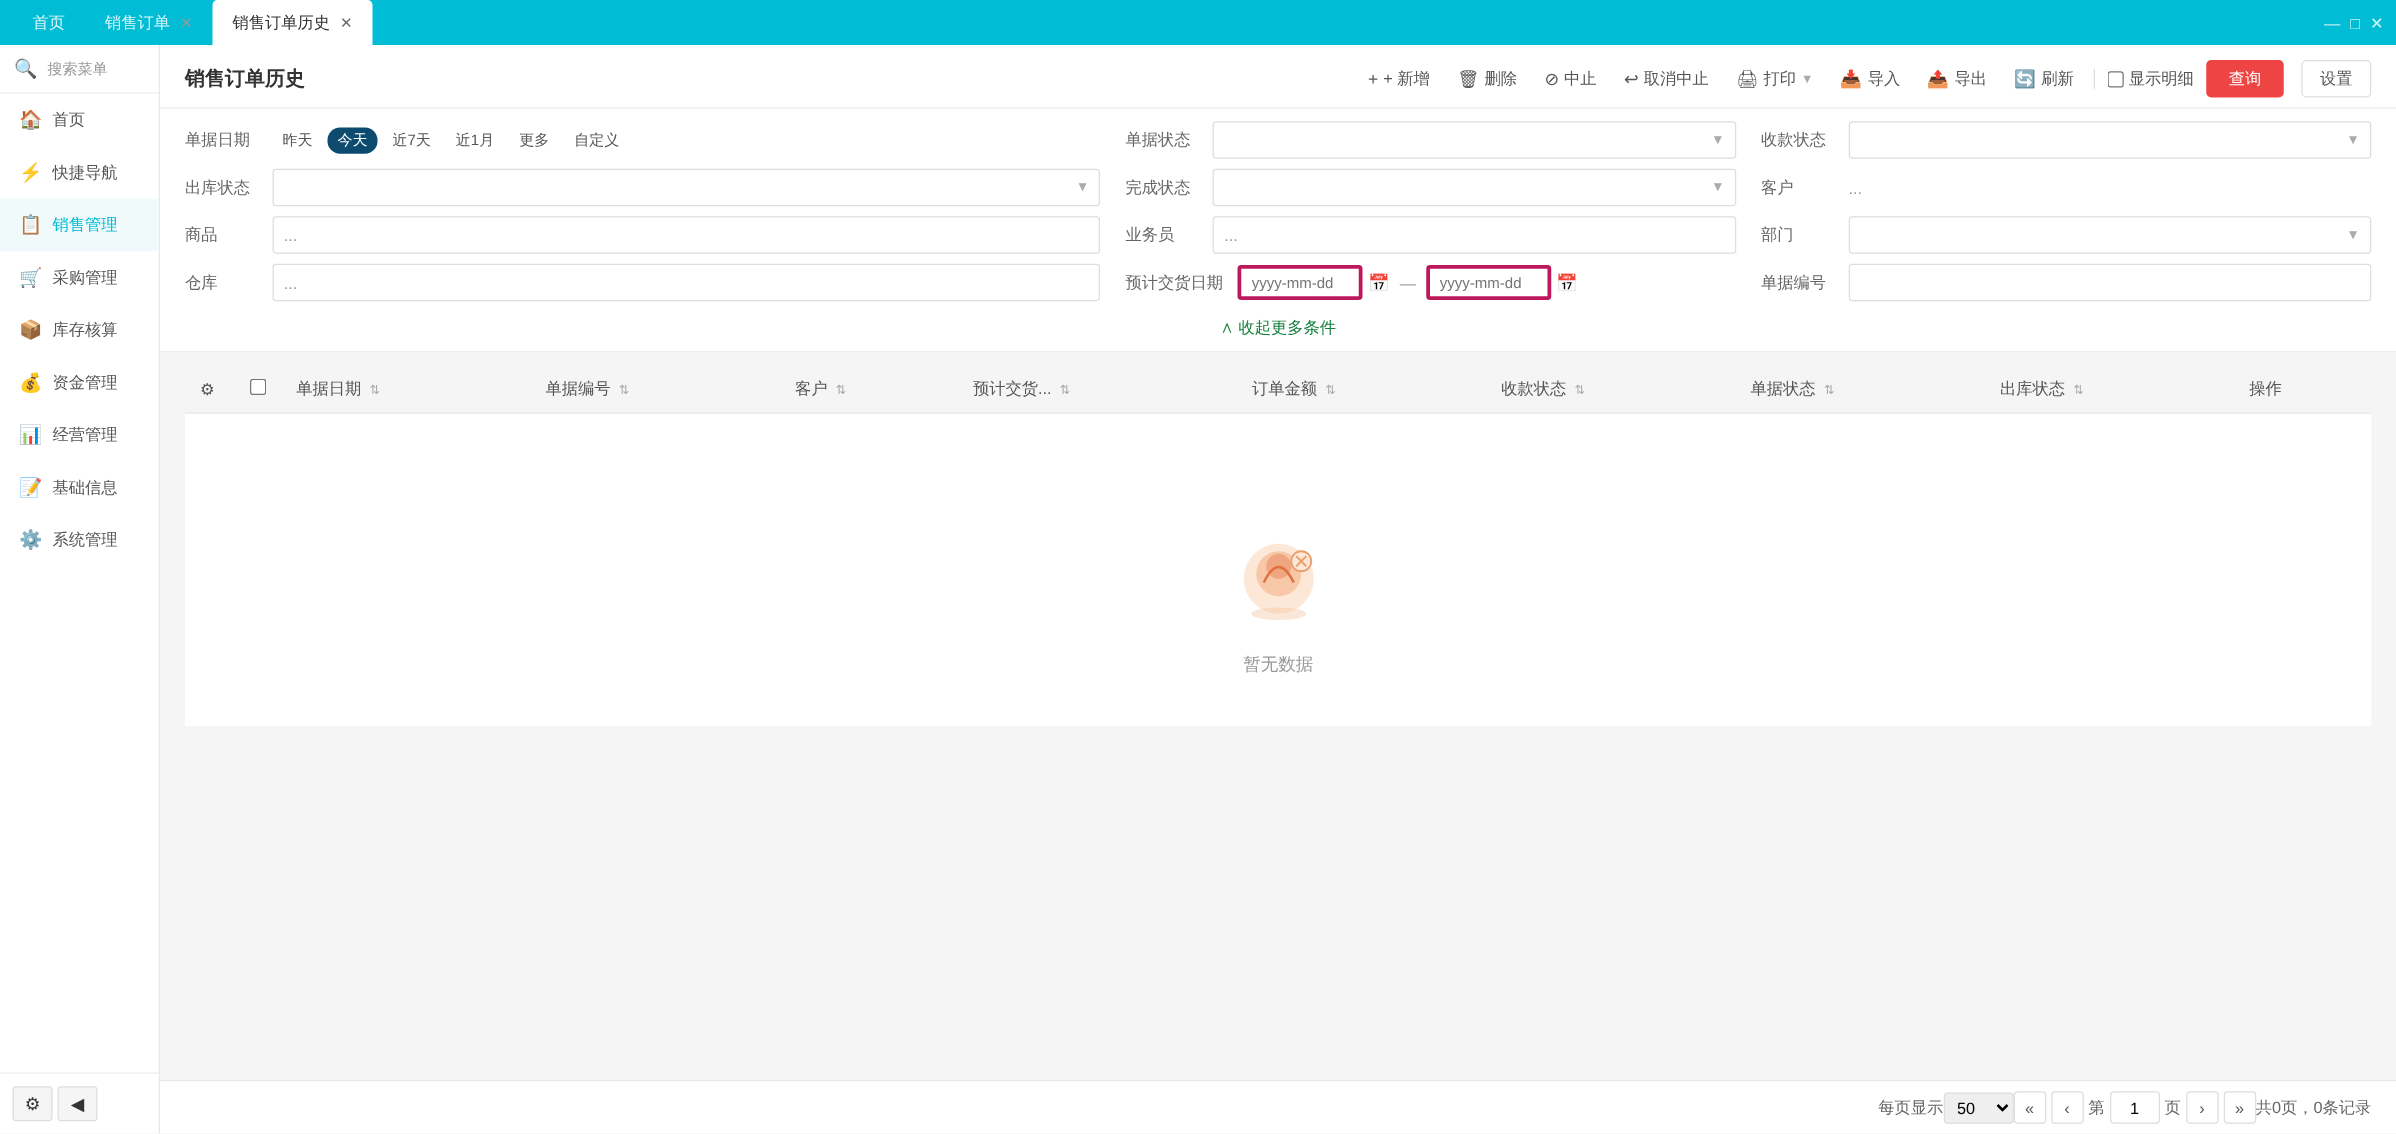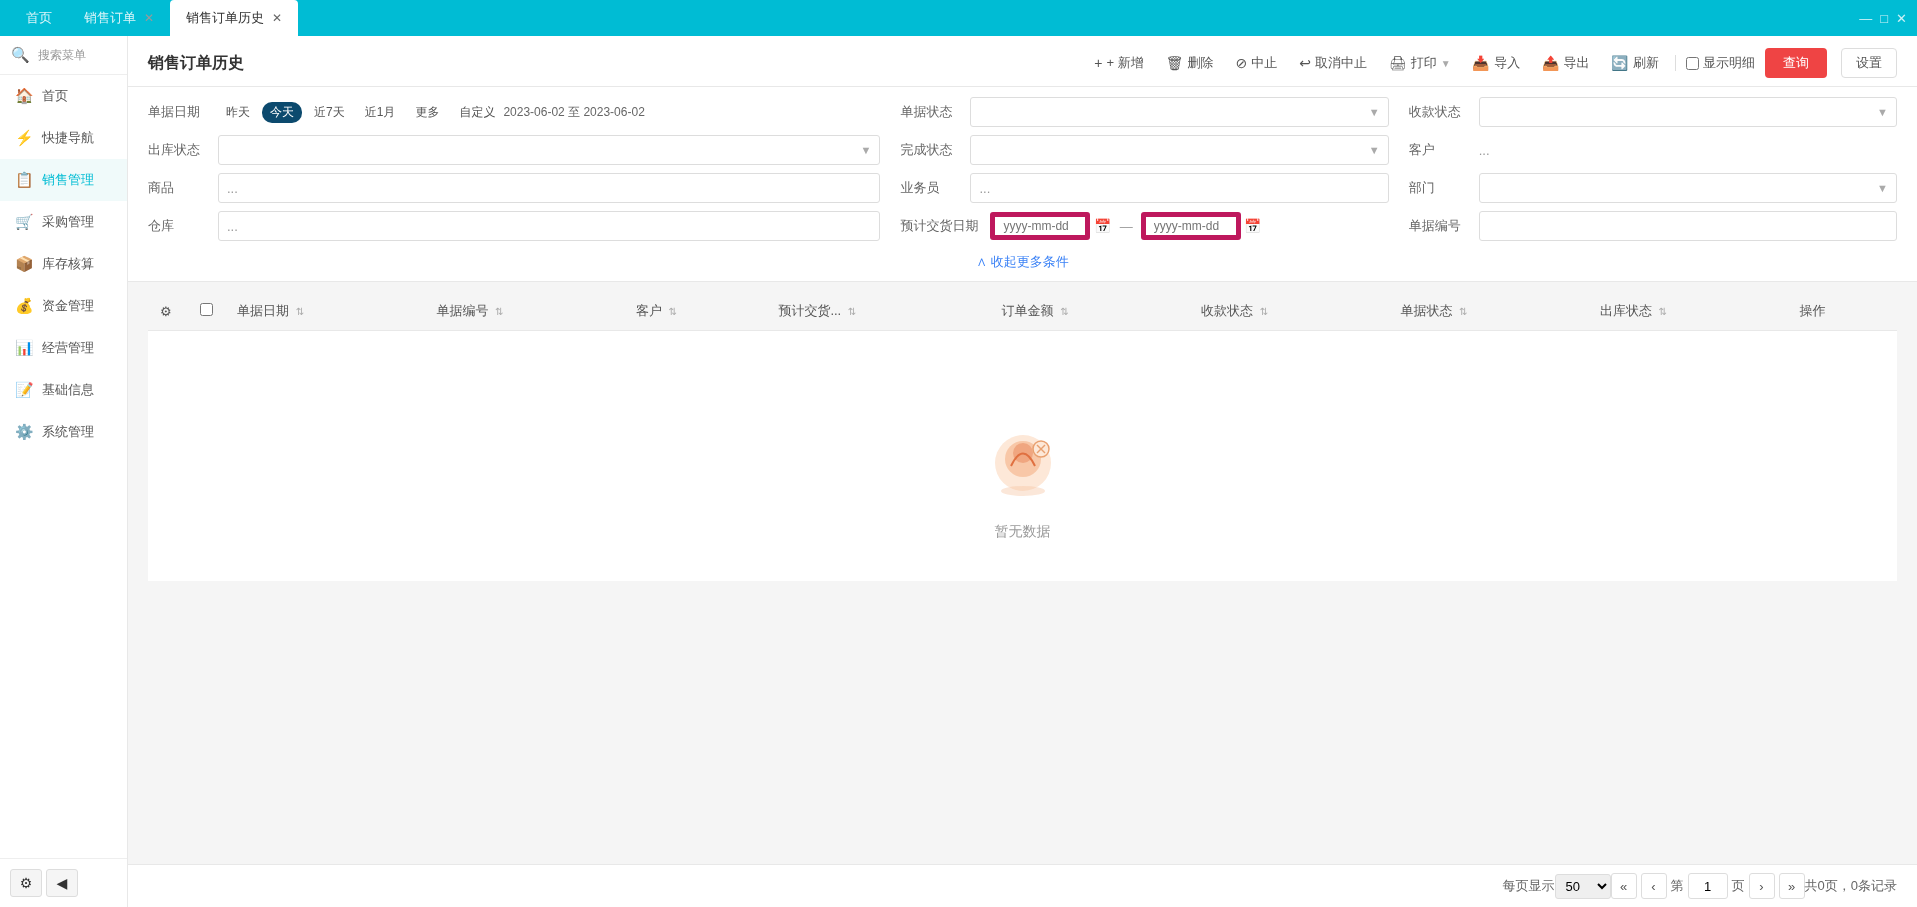--- a/index.html
+++ b/index.html
@@ -46,23 +46,23 @@
     .filter-item { display: flex; align-items: center; flex: 1; min-width: 0; }
     .filter-label { color: #666; font-size: 13px; white-space: nowrap; width: 70px; flex-shrink: 0; }
     .filter-label-wide { width: 80px; }
     .filter-input { flex: 1; border: 1px solid #ddd; border-radius: 3px; padding: 5px 8px; font-size: 13px; color: #333; outline: none; height: 30px; }
     .filter-select { flex: 1; border: 1px solid #ddd; border-radius: 3px; padding: 5px 8px; font-size: 13px; color: #999; outline: none; height: 30px; background: #fff; display: flex; align-items: center; justify-content: space-between; cursor: pointer; }
     .filter-select-arrow { color: #aaa; font-size: 11px; }
     .date-chips { display: flex; gap: 4px; align-items: center; }
     .date-chip { padding: 2px 8px; border-radius: 3px; font-size: 12px; cursor: pointer; color: #555; }
     .date-chip.active { background: #0c4a6e; color: #fff; border-radius: 10px; }
     .date-range { font-size: 12px; color: #666; margin-top: 2px; }
-    .filter-more-btn { color: #3b82f6; font-size: 13px; cursor: pointer; text-align: center; padding: 4px 0 0; }
+    .filter-more-btn { color: #15803d; font-size: 13px; cursor: pointer; text-align: center; padding: 4px 0 0; }
     .filter-dots { color: #999; cursor: pointer; }
-    .filter-date-input { border: 5px solid #be185d; border-radius: 3px; padding: 4px 8px; font-size: 12px; color: #999; outline: none; height: 28px; width: 100px; }
+    .filter-date-input { border: 3px solid #be185d; border-radius: 3px; padding: 4px 8px; font-size: 12px; color: #999; outline: none; height: 28px; width: 100px; }
     .date-icon { color: #ccc; font-size: 14px; }
     .date-sep { color: #999; padding: 0 4px; }
 
     
     .table-area { flex: 1; overflow: auto; padding: 0 20px; background: #f5f5f5; }
     .data-table { width: 100%; border-collapse: collapse; background: #fff; margin-top: 10px; }
     .data-table th { background: #f5f5f5; padding: 10px 12px; text-align: left; font-size: 13px; color: #555; font-weight: normal; border-bottom: 1px solid #e8e8e8; white-space: nowrap; }
     .data-table th.sortable { cursor: pointer; }
     .sort-icon { font-size: 10px; color: #aaa; margin-left: 3px; }
     .data-table td { padding: 10px 12px; border-bottom: 1px solid #f0f0f0; font-size: 13px; }
@@ -212,21 +212,20 @@
           <span class="filter-label">单据日期</span>
           <div style="display:flex;flex:1;">
             <div class="date-chips">
               <span class="date-chip">昨天</span>
               <span class="date-chip active">今天</span>
               <span class="date-chip">近7天</span>
               <span class="date-chip">近1月</span>
               <span class="date-chip">更多</span>
               <span class="date-chip">自定义</span>
             </div>
-            <div class="date-range">2023-06-02 至 2023-06-02</div>
           </div>
         </div>
         <div class="filter-item" style="flex:1;margin-left:20px;">
           <span class="filter-label">单据状态</span>
           <div class="filter-select" style="flex:1;">
             <span></span>
             <span class="filter-select-arrow">▼</span>
           </div>
         </div>
         <div class="filter-item" style="flex:1;margin-left:20px;">

